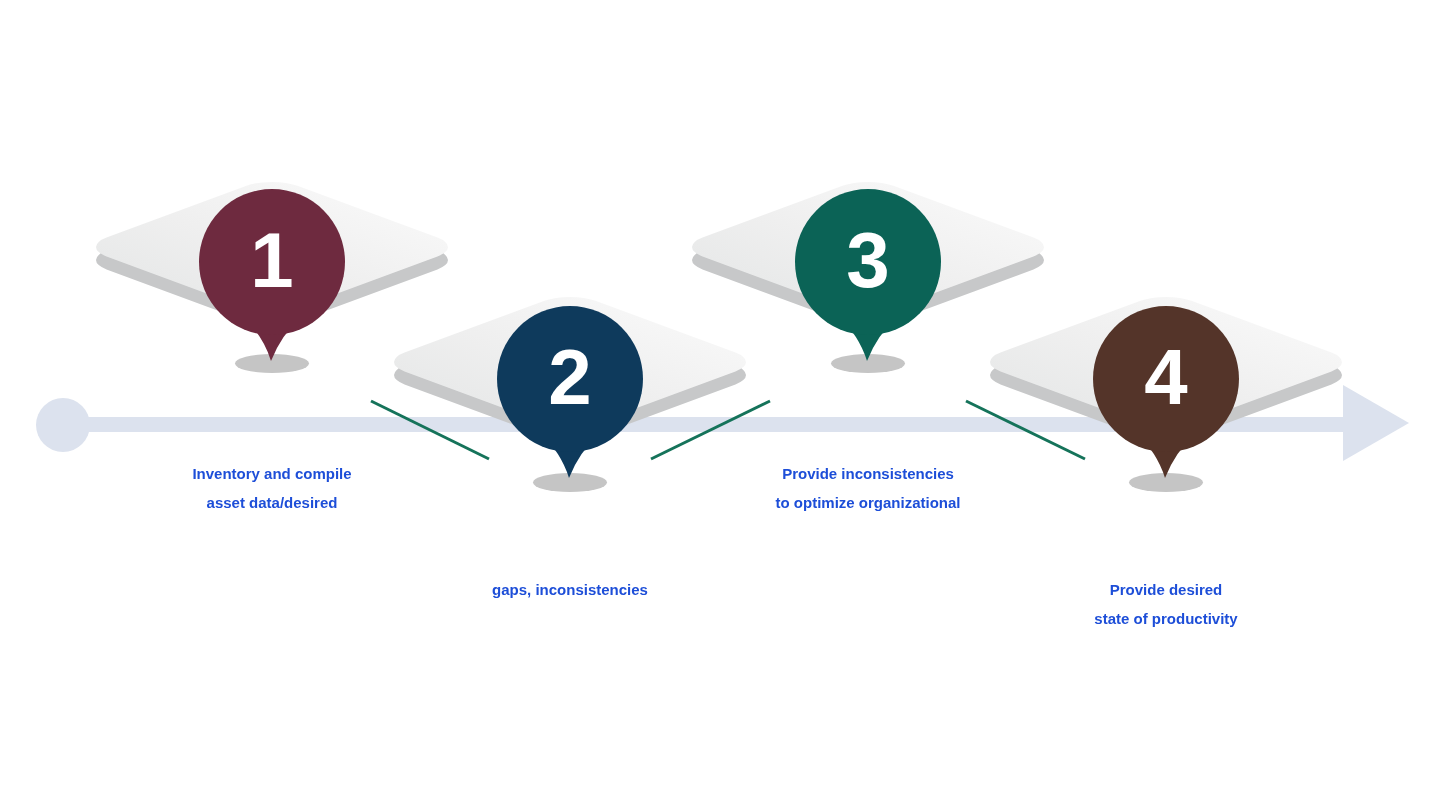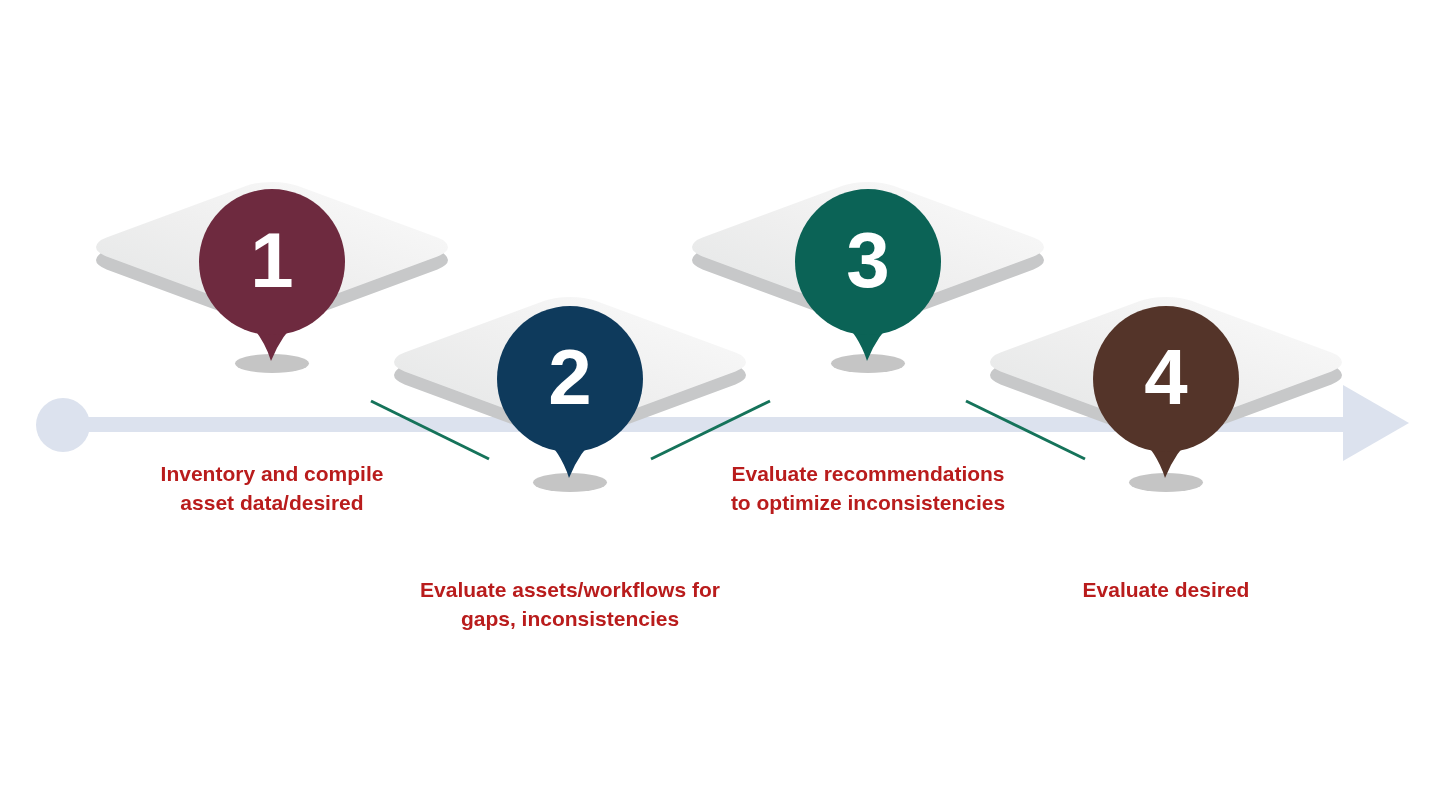--- a/index.html
+++ b/index.html
@@ -31,21 +31,21 @@
   .pin{position:absolute;left:100px;width:150px;height:185px;}
   .step.hi .pin{top:187px;}
   .step.lo .pin{top:304px;}
 
   .num{position:absolute;left:0;width:350px;height:88px;line-height:88px;
        text-align:center;font-size:78px;font-weight:bold;color:#ffffff;}
   .step.hi .num{top:216px;}
   .step.lo .num{top:333px;}
 
   .label{position:absolute;left:0;width:350px;text-align:center;
-         color:#b91c1c;font-size:21px;font-weight:bold;line-height:29px;}
+         color:#1d4ed8;font-size:15px;font-weight:bold;line-height:29px;}
   .step.hi .label{top:459px;}
   .step.lo .label{top:575px;}
   .label span{display:block;white-space:nowrap;}
 </style>
 </head>
 <body>
 
 <div class="canvas">
 
   <svg class="base" width="1440" height="810" viewBox="0 0 1440 810">
@@ -83,55 +83,55 @@
     <div class="plat top">
         <div class="face"></div>
       </div>
     <div class="shadow"></div>
     <svg class="pin" viewBox="0 0 150 185">
       <path d="M44,128 Q66,148 74,174 Q84,148 106,128 Z" fill="#0e3a5c"></path>
       <circle cx="75" cy="75" r="73" fill="#0e3a5c"></circle>
     </svg>
     <div class="num">2</div>
     <div class="label">
-      <span>Evaluate assets/workflows for</span>
       <span>gaps, inconsistencies</span>
     </div>
   </div>
 
   <div class="step s3 hi">
     <div class="plat side">
         <div class="face"></div>
       </div>
     <div class="plat top">
         <div class="face"></div>
       </div>
     <div class="shadow"></div>
     <svg class="pin" viewBox="0 0 150 185">
       <path d="M44,128 Q66,148 74,174 Q84,148 106,128 Z" fill="#0b6356"></path>
       <circle cx="75" cy="75" r="73" fill="#0b6356"></circle>
     </svg>
     <div class="num">3</div>
     <div class="label">
-      <span>Evaluate recommendations</span>
-      <span>to optimize inconsistencies</span>
+      <span>Provide inconsistencies</span>
+      <span>to optimize organizational</span>
     </div>
   </div>
 
   <div class="step s4 lo">
     <div class="plat side">
         <div class="face"></div>
       </div>
     <div class="plat top">
         <div class="face"></div>
       </div>
     <div class="shadow"></div>
     <svg class="pin" viewBox="0 0 150 185">
       <path d="M44,128 Q66,148 74,174 Q84,148 106,128 Z" fill="#543429"></path>
       <circle cx="75" cy="75" r="73" fill="#543429"></circle>
     </svg>
     <div class="num">4</div>
     <div class="label">
-      <span>Evaluate desired</span>
+      <span>Provide desired</span>
+      <span>state of productivity</span>
     </div>
   </div>
 
 </div>
 
 </body></html>

